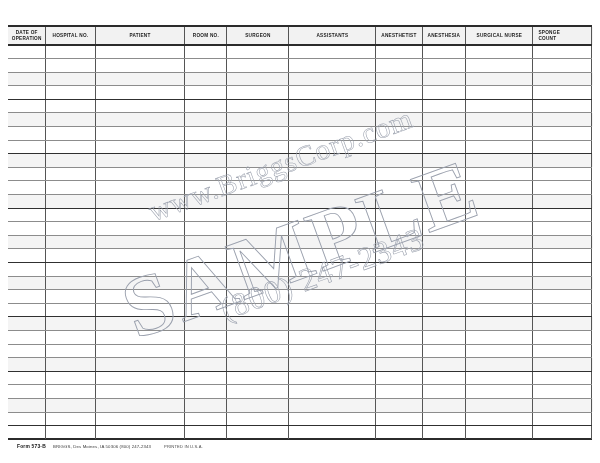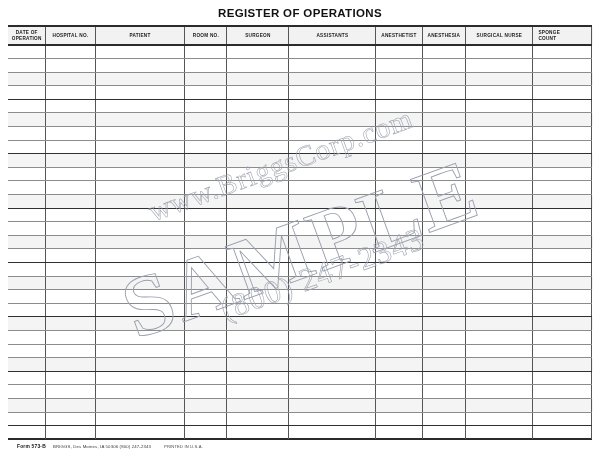--- a/index.html
+++ b/index.html
@@ -179,23 +179,20 @@
     color: #4a4a4a;
     letter-spacing: 0.15px;
     padding-left: 6px;
   }
 </style>
 </head>
 <body>
 
 <div id="page">
 
-  <div id="title-bar">
-    <div id="page-title">REGISTER OF OPERATIONS</div>
-  </div>
 
   <div id="register-table">
     <table class="grid">
       <colgroup id="grid-colgroup">
           <col style="width: 6.5%;">
           <col style="width: 8.4%;">
           <col style="width: 15.4%;">
           <col style="width: 7.2%;">
           <col style="width: 10.6%;">
           <col style="width: 14.9%;">

